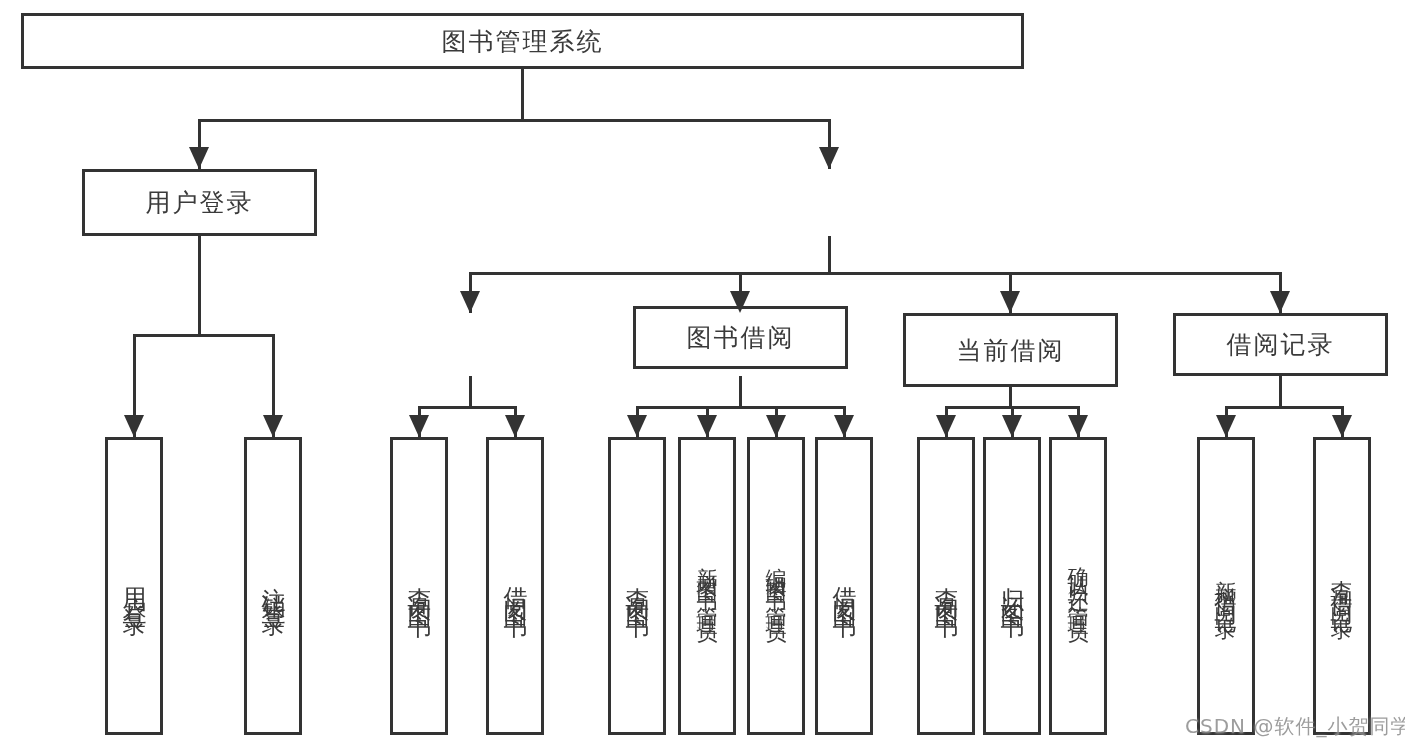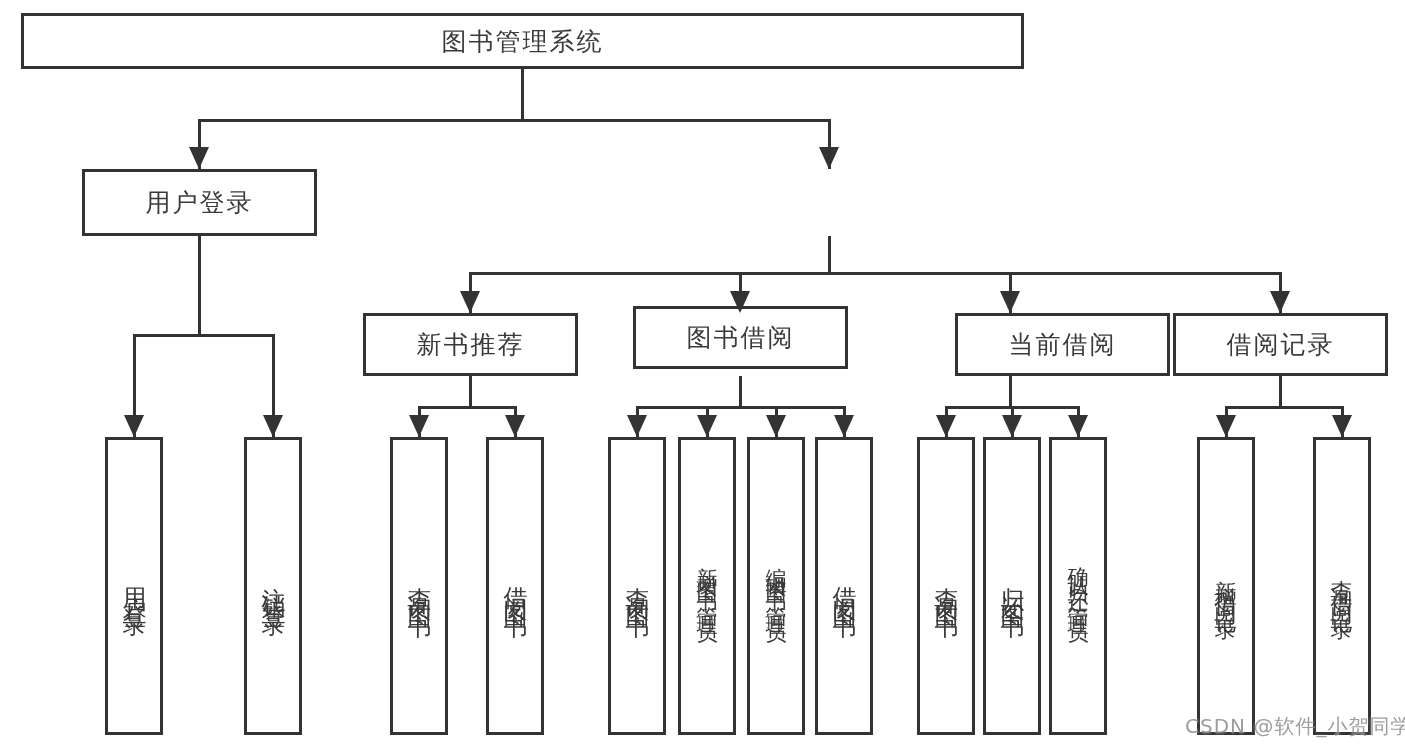--- a/index.html
+++ b/index.html
@@ -98,27 +98,24 @@
     </div>
 
   <div class="node" style="left:21px;top:13px;width:1003px;height:56px">
     <span class="hlabel">图书管理系统</span>
   </div>
 
   <div class="node" style="left:82px;top:169px;width:235px;height:67px">
     <span class="hlabel">用户登录</span>
   </div>
 
-  <div class="node" style="left:363px;top:313px;width:215px;height:63px">
-    <span class="hlabel">新书推荐</span>
-  </div>
   <div class="node" style="left:633px;top:306px;width:215px;height:63px">
     <span class="hlabel">图书借阅</span>
   </div>
-  <div class="node" style="left:955px;top:313px;width:215px;height:63px">
+  <div class="node" style="left:903px;top:313px;width:215px;height:74px">
     <span class="hlabel">当前借阅</span>
   </div>
   <div class="node" style="left:1173px;top:313px;width:215px;height:63px">
     <span class="hlabel">借阅记录</span>
   </div>
 
   <div class="node vbox" style="left:105px;top:437px">
     <span class="vlabel">用户登录</span>
   </div>
   <div class="node vbox" style="left:244px;top:437px">

